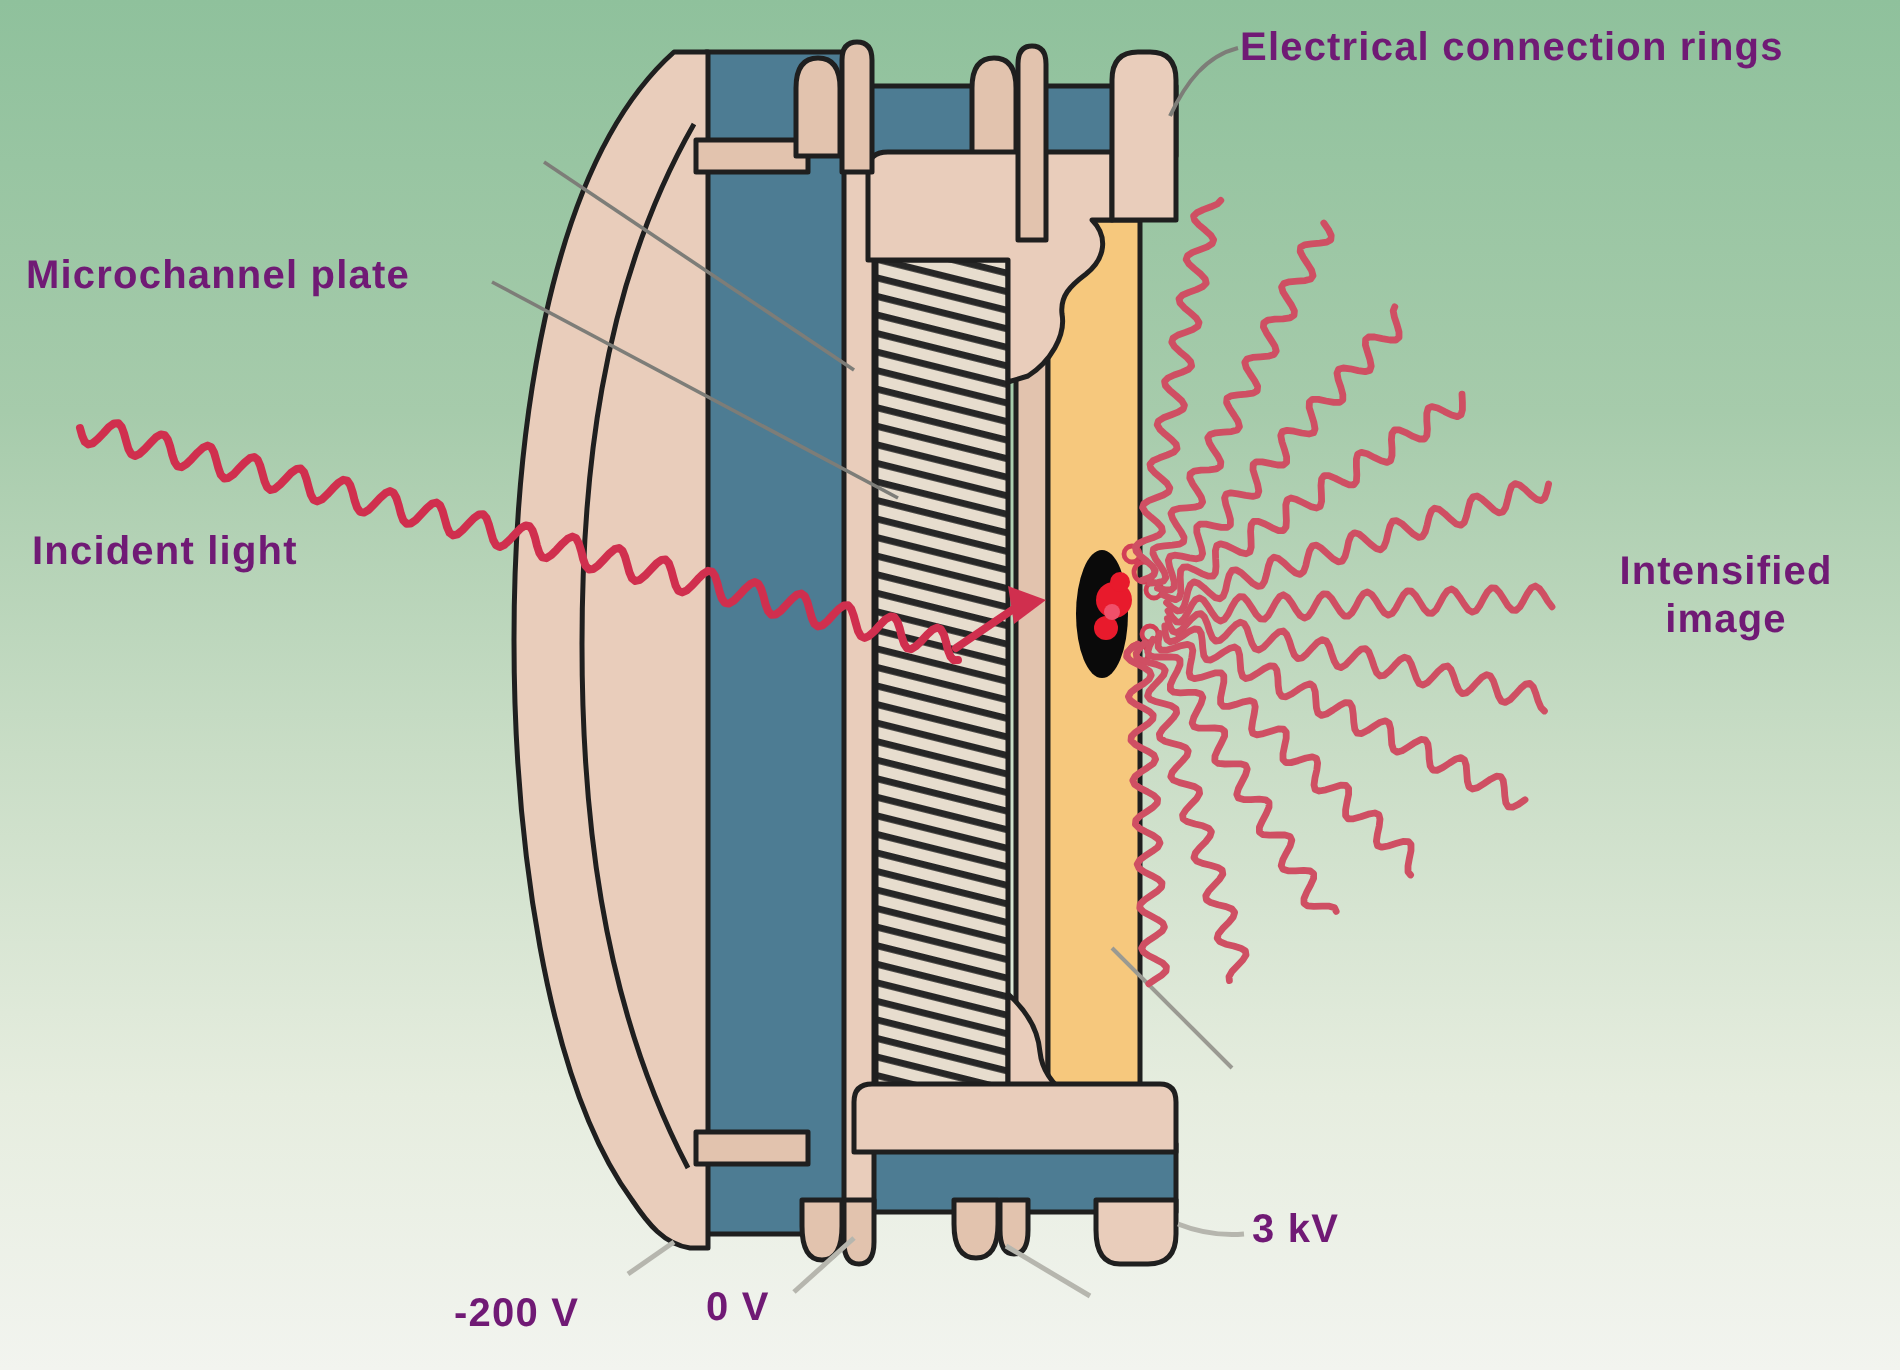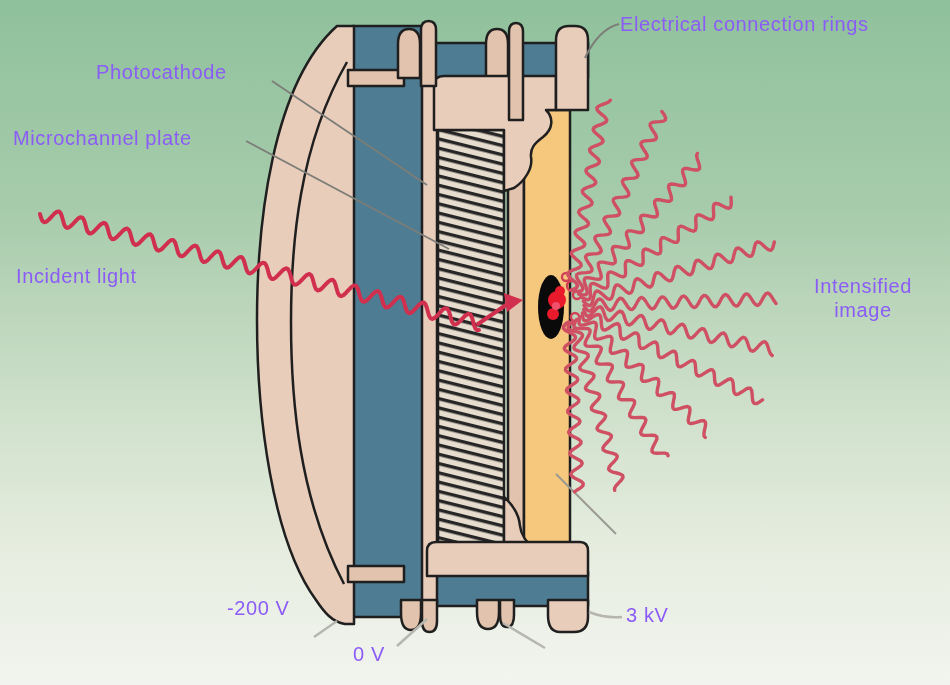--- a/index.html
+++ b/index.html
@@ -1,29 +1,29 @@
 <!DOCTYPE html>
 <html style="--tan: #e9cdbb; --tan2: #e2c3ae; --teal: #4d7c93; --yellow: #f6c87d; --outline: #1f1f1f;"><head>
 <meta charset="utf-8">
 <style>
   html,body{margin:0;padding:0;}
   body{width:950px;height:685px;overflow:hidden;position:relative;
        font-family:"Liberation Sans", sans-serif;}
   #stage{position:relative;width:950px;height:685px;}
   #art{position:absolute;left:0;top:0;}
-  .label{position:absolute;color:#8b5cf6;font-size:20px;font-weight:400;
+  .label{position:absolute;color:#701a75;font-size:20px;font-weight:700;
          letter-spacing:0.6px;white-space:nowrap;line-height:24px;}
   #lbl-rings{left:620px;top:12px;}
   #lbl-photocathode{left:96px;top:60px;}
   #lbl-mcp{left:13px;top:126px;}
   #lbl-incident{left:16px;top:264px;}
   #lbl-intensified{left:788px;top:274px;width:150px;text-align:center;white-space:normal;}
   #lbl-fluorescent{left:619px;top:528px;}
   #lbl-8kv{left:626px;top:603px;}
-  #lbl-m200{left:227px;top:596px;}
+  #lbl-m200{left:227px;top:645px;}
   #lbl-0v{left:353px;top:642px;}
   #lbl-600900{left:545px;top:644px;}
   .st{stroke:var(--outline);stroke-width:2.5;stroke-linejoin:round;}
   .tan{fill:var(--tan);}
   .tan2{fill:var(--tan2);}
   .teal{fill:var(--teal);}
   .yellow{fill:var(--yellow);}
 </style>
 </head>
 <body>
@@ -129,20 +129,19 @@
         <polyline points="583.7,309.3 584.9,313.0 586.4,315.6 588.3,316.3 590.6,315.0 593.2,312.3 595.9,309.3 598.4,307.2 600.5,306.8 602.2,308.5 603.6,311.8 604.8,315.6 606.2,318.9 607.8,320.6 610.0,320.2 612.5,318.1 615.1,315.1 617.8,312.4 620.1,311.1 622.0,311.8 623.5,314.3 624.7,318.1 626.0,321.8 627.5,324.4 629.4,325.0 631.7,323.7 634.3,321.0 637.0,318.0 639.5,315.9 641.6,315.5 643.3,317.2 644.7,320.5 645.9,324.4 647.2,327.6 648.9,329.3 651.0,329.0 653.5,326.8 656.2,323.8 658.8,321.1 661.2,319.8 663.1,320.5 664.6,323.1 665.8,326.8 667.1,330.5 668.6,333.1 670.5,333.8 672.8,332.4 675.4,329.7 678.1,326.7 680.6,324.6 682.7,324.3 684.4,325.9 685.7,329.2 687.0,333.1 688.3,336.4 690.0,338.0 692.1,337.7 694.6,335.6 697.3,332.6 699.9,329.9 702.2,328.6 704.1,329.2 705.6,331.8 706.9,335.5 708.2,339.2 709.6,341.8 711.5,342.5 713.9,341.2 716.5,338.5 719.2,335.5 721.7,333.4 723.8,333.0 725.5,334.7 726.8,338.0 728.0,341.8 729.4,345.1 731.1,346.8 733.2,346.4 735.7,344.3 738.4,341.3 741.0,338.6 743.3,337.3 745.2,338.0 746.7,340.5 748.0,344.3 749.2,348.0 750.7,350.6 752.6,351.2 755.0,349.9 757.6,347.2 760.3,344.2 762.8,342.1 764.9,341.7 766.6,343.4 767.9,346.7 769.1,350.6 770.5,353.8 772.2,355.5" fill="none" stroke="#cf4f63" stroke-width="3.4" stroke-linecap="round" stroke-linejoin="round"></polyline>
         <polyline points="582.4,313.0 582.7,316.9 583.5,319.8 585.2,320.9 587.8,320.2 591.0,318.2 594.3,315.9 597.2,314.5 599.4,314.7 600.6,316.7 601.1,320.2 601.4,324.2 601.9,327.8 603.1,329.8 605.3,330.0 608.2,328.5 611.5,326.2 614.7,324.3 617.3,323.5 619.0,324.7 619.8,327.5 620.1,331.4 620.4,335.3 621.3,338.2 623.0,339.3 625.5,338.6 628.7,336.6 632.1,334.3 635.0,332.9 637.1,333.1 638.4,335.1 638.9,338.6 639.1,342.7 639.6,346.2 640.9,348.2 643.0,348.4 646.0,346.9 649.3,344.6 652.5,342.7 655.1,341.9 656.7,343.1 657.6,345.9 657.9,349.8 658.2,353.8 659.0,356.6 660.7,357.7 663.3,357.0 666.5,355.0 669.8,352.8 672.7,351.3 674.9,351.5 676.1,353.5 676.6,357.0 676.9,361.1 677.4,364.6 678.6,366.6 680.8,366.8 683.7,365.3 687.0,363.1 690.2,361.1 692.8,360.4 694.5,361.5 695.3,364.3 695.6,368.2 695.9,372.2 696.8,375.0 698.5,376.1 701.0,375.4 704.2,373.4 707.6,371.2 710.5,369.7 712.6,369.9 713.9,371.9 714.4,375.4 714.6,379.5 715.1,383.0 716.4,385.0 718.5,385.2 721.5,383.7 724.8,381.5 728.0,379.5 730.5,378.8 732.2,379.9 733.1,382.7 733.4,386.7 733.7,390.6 734.5,393.4 736.2,394.5 738.8,393.8 742.0,391.8 745.3,389.6 748.2,388.1 750.4,388.3 751.6,390.3 752.1,393.8 752.4,397.9 752.9,401.4 754.1,403.4 756.3,403.6 759.2,402.2 762.5,399.9" fill="none" stroke="#cf4f63" stroke-width="3.4" stroke-linecap="round" stroke-linejoin="round"></polyline>
         <polyline points="579.9,316.7 579.1,320.6 579.1,323.5 580.4,325.1 583.1,325.1 586.7,324.1 590.6,322.8 593.8,322.2 595.8,323.0 596.4,325.3 595.9,328.8 595.1,332.7 594.6,336.3 595.2,338.5 597.2,339.3 600.4,338.7 604.3,337.5 607.9,336.4 610.6,336.4 611.9,338.0 611.9,341.0 611.1,344.8 610.3,348.7 610.3,351.6 611.6,353.2 614.3,353.2 617.9,352.2 621.8,350.9 625.0,350.3 627.0,351.1 627.6,353.4 627.1,356.9 626.3,360.8 625.8,364.4 626.4,366.7 628.4,367.4 631.7,366.8 635.5,365.6 639.1,364.5 641.8,364.6 643.1,366.1 643.1,369.1 642.3,372.9 641.5,376.8 641.5,379.7 642.9,381.3 645.5,381.3 649.1,380.3 653.0,379.0 656.2,378.4 658.2,379.2 658.8,381.5 658.4,385.0 657.5,388.9 657.0,392.5 657.6,394.8 659.6,395.5 662.9,394.9 666.7,393.7 670.3,392.6 673.0,392.7 674.3,394.2 674.3,397.2 673.5,401.0 672.8,404.9 672.8,407.8 674.1,409.4 676.7,409.4 680.4,408.4 684.2,407.1 687.4,406.5 689.4,407.3 690.0,409.6 689.6,413.1 688.7,417.1 688.2,420.6 688.8,422.9 690.9,423.6 694.1,423.0 697.9,421.8 701.5,420.7 704.2,420.8 705.5,422.3 705.5,425.3 704.7,429.1 704.0,433.0 704.0,435.9 705.3,437.5" fill="none" stroke="#cf4f63" stroke-width="3.4" stroke-linecap="round" stroke-linejoin="round"></polyline>
         <polyline points="576.5,319.6 574.7,323.1 573.9,325.9 574.7,327.8 577.3,328.5 581.0,328.5 585.0,328.4 588.3,328.7 590.0,330.0 590.0,332.3 588.6,335.6 586.6,339.2 585.2,342.4 585.2,344.8 586.9,346.1 590.2,346.4 594.2,346.2 598.0,346.2 600.5,347.0 601.4,348.8 600.5,351.7 598.7,355.2 596.9,358.7 596.1,361.5 597.0,363.4 599.5,364.1 603.3,364.1 607.3,364.0 610.6,364.3 612.3,365.6 612.3,368.0 610.8,371.2 608.9,374.8 607.5,378.0 607.4,380.4 609.2,381.7 612.4,382.0 616.5,381.9 620.2,381.9 622.8,382.6 623.6,384.5 622.8,387.3 621.0,390.8 619.2,394.3 618.4,397.2 619.2,399.0 621.8,399.8 625.5,399.8 629.6,399.6 632.8,399.9 634.5,401.2 634.5,403.6 633.1,406.8 631.2,410.4 629.7,413.6 629.7,416.0 631.4,417.3 634.7,417.6 638.7,417.5 642.5,417.5 645.0,418.2 645.9,420.1 645.1,422.9 643.2,426.4 641.4,429.9 640.6,432.8 641.5,434.6 644.0,435.4 647.8,435.4 651.8,435.2 655.1,435.5 656.8,436.8 656.8,439.2 655.3,442.4 653.4,446.0 652.0,449.3 652.0,451.6 653.7,452.9 656.9,453.2 661.0,453.1 664.7,453.1 667.3,453.9 668.1,455.7" fill="none" stroke="#cf4f63" stroke-width="3.4" stroke-linecap="round" stroke-linejoin="round"></polyline>
         <polyline points="572.4,321.4 569.7,324.2 568.1,326.8 568.4,328.8 570.7,330.2 574.3,331.2 578.2,332.2 581.3,333.4 582.6,335.1 581.9,337.4 579.6,340.1 576.8,343.0 574.5,345.7 573.8,348.0 575.1,349.7 578.2,350.9 582.1,351.9 585.7,352.9 588.0,354.4 588.3,356.4 586.7,358.9 584.0,361.8 581.3,364.6 579.7,367.1 580.0,369.1 582.3,370.6 585.9,371.6 589.8,372.6 592.8,373.8 594.1,375.5 593.5,377.8 591.2,380.5 588.4,383.4 586.1,386.1 585.4,388.4 586.7,390.1 589.8,391.3 593.7,392.3 597.3,393.3 599.5,394.7 599.8,396.7 598.3,399.3 595.6,402.1 592.9,405.0 591.3,407.5 591.6,409.5 593.8,410.9 597.5,412.0 601.4,412.9 604.4,414.2 605.7,415.9 605.0,418.1 602.8,420.9 599.9,423.8 597.7,426.5 597.0,428.8 598.3,430.5 601.3,431.7 605.2,432.6 608.9,433.7 611.1,435.1 611.4,437.1 609.8,439.6 607.1,442.5 604.4,445.4 602.9,447.9 603.2,449.9 605.4,451.3 609.0,452.4 613.0,453.3 616.0,454.5 617.3,456.2 616.6,458.5 614.4,461.2 611.5,464.1 609.2,466.9 608.6,469.1 609.9,470.8 612.9,472.1 616.8,473.0 620.4,474.1 622.7,475.5 623.0,477.5 621.4,480.0 618.7,482.9 616.0,485.7 614.5,488.3 614.7,490.3" fill="none" stroke="#cf4f63" stroke-width="3.4" stroke-linecap="round" stroke-linejoin="round"></polyline>
         <polyline points="568.8,322.0 565.6,324.2 563.5,326.3 563.3,328.3 565.2,330.2 568.5,332.0 572.1,333.8 574.8,335.7 575.6,337.6 574.5,339.7 571.7,341.9 568.2,344.0 565.4,346.2 564.2,348.3 565.1,350.2 567.8,352.1 571.4,353.9 574.7,355.7 576.6,357.6 576.4,359.6 574.3,361.7 571.0,363.9 567.8,366.1 565.7,368.2 565.5,370.2 567.4,372.1 570.7,374.0 574.3,375.8 577.0,377.6 577.8,379.6 576.7,381.7 573.8,383.8 570.4,386.0 567.6,388.1 566.4,390.2 567.3,392.2 570.0,394.0 573.6,395.8 576.9,397.7 578.8,399.6 578.6,401.6 576.5,403.7 573.2,405.9 570.0,408.0 567.9,410.1 567.7,412.2 569.6,414.1 572.9,415.9 576.5,417.7 579.2,419.6 580.0,421.5 578.9,423.6 576.0,425.7 572.6,427.9 569.8,430.1 568.6,432.1 569.5,434.1 572.2,436.0 575.8,437.8 579.1,439.6 581.0,441.5 580.8,443.5 578.7,445.6 575.4,447.8 572.2,450.0 570.1,452.1 569.9,454.1 571.8,456.0 575.1,457.8 578.7,459.7 581.4,461.5 582.2,463.5 581.1,465.5 578.2,467.7 574.8,469.9 572.0,472.0 570.8,474.1 571.7,476.0 574.4,477.9 578.0,479.7 581.3,481.5 583.2,483.4 583.0,485.5 580.9,487.6 577.6,489.7 574.4,491.9" fill="none" stroke="#cf4f63" stroke-width="3.4" stroke-linecap="round" stroke-linejoin="round"></polyline>
       </g>
 </svg>
 
   <div class="label" id="lbl-rings">Electrical connection rings</div>
-  <div class="label" id="lbl-photocathode">Photocathode</div>
   <div class="label" id="lbl-incident">Incident light</div>
   <div class="label" id="lbl-mcp">Microchannel plate</div>
   <div class="label" id="lbl-intensified">Intensified image</div>
   <div class="label" id="lbl-8kv">3 kV</div>
   <div class="label" id="lbl-m200">-200 V</div>
   <div class="label" id="lbl-0v">0 V</div>
 </div>
 
 </body></html>

